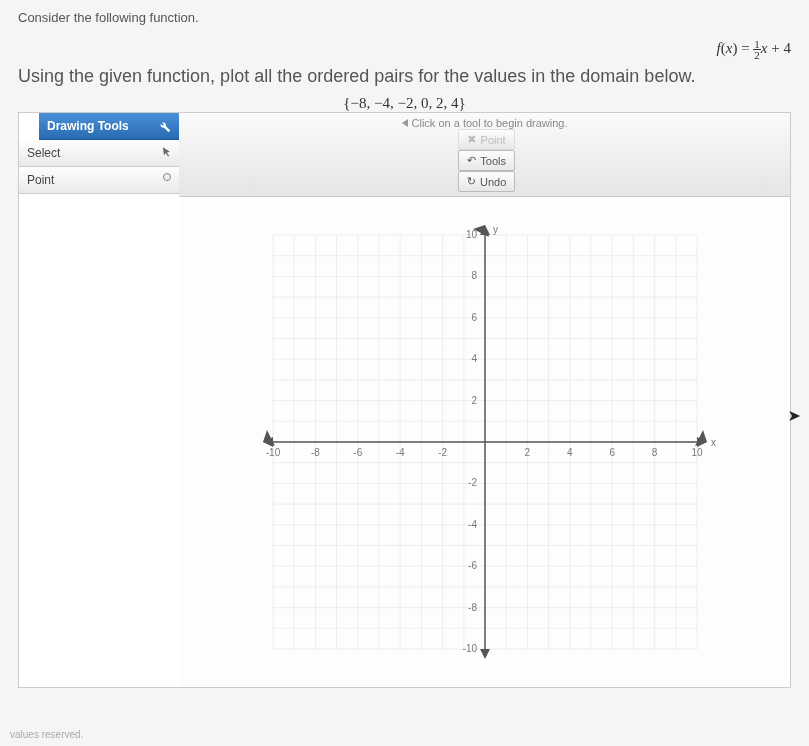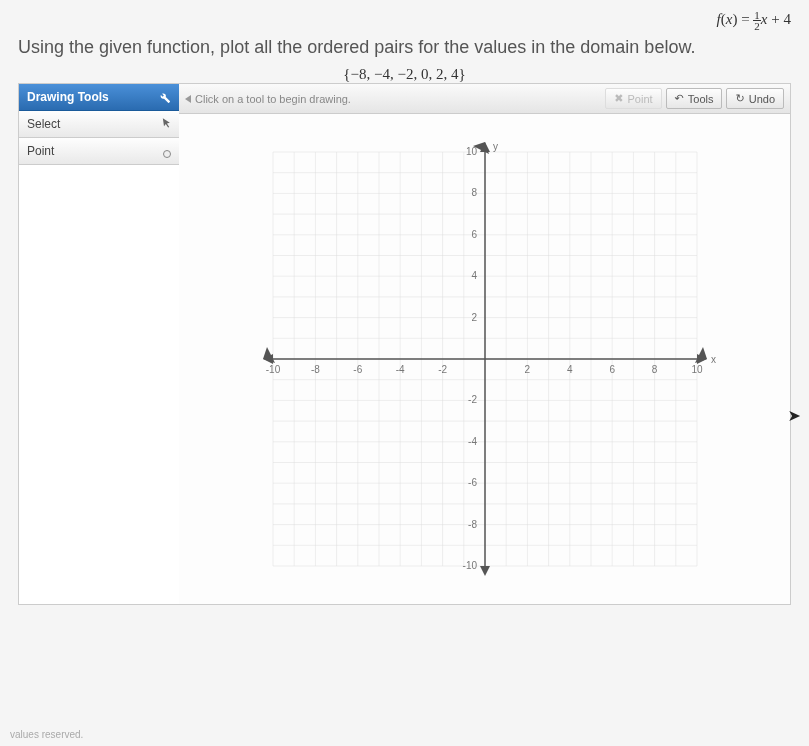--- a/index.html
+++ b/index.html
@@ -21,36 +21,37 @@
 .equation { text-align: right; font-size: 15px; color: #333; margin-bottom: 6px; font-family: 'Times New Roman', serif; }
 .domain-instr { font-size: 18px; color: #555; margin-bottom: 8px; }
 .domain-set { text-align: center; font-size: 15px; color: #333; font-family: 'Times New Roman', serif; }
 .workspace { display: flex; border: 1px solid #ccc; background: #fff; }
 .tools-col { width: 160px; flex-shrink: 0; }
 .tools-header {
   background: linear-gradient(#4a90d9, #2a6bb0);
   color: #fff; font-size: 12px; font-weight: bold;
   padding: 6px 8px; display: flex; justify-content: space-between; align-items: center;
   border-bottom: 1px solid #1a5a9a;
+  margin-left: 20px;
 }
 .tool-row {
   background: linear-gradient(#fefefe, #e9e9e9);
   border-bottom: 1px solid #ccc;
   padding: 6px 8px;
   font-size: 12px; color: #444;
-  display: flex; justify-content: space-between; align-items: flex-end;
+  display: flex; justify-content: space-between; align-items: flex-start;
   cursor: pointer;
 }
 .graph-col { flex: 1; display: flex; flex-direction: column; }
 .graph-toolbar {
   display: flex; align-items: center;
   background: linear-gradient(#fafafa, #e5e5e5);
   border-bottom: 1px solid #ccc;
   padding: 4px 6px;
-  font-size: 11px; color: #777;
+  font-size: 11px; color: #777; flex-direction: column;
 }
 .hint { flex: 1; display: flex; align-items: center; gap: 4px; color: #888; }
 .tb-btn {
   display: flex; align-items: center; gap: 4px;
   border: 1px solid #bbb; background: linear-gradient(#fdfdfd, #e7e7e7);
   padding: 3px 8px; font-size: 11px; color: #555; margin-left: 4px;
   border-radius: 2px; cursor: pointer;
 }
 .tb-btn.disabled { color: #bbb; border-color: #ddd; cursor: default; }
 .graph-area { flex: 1; display: flex; align-items: flex-start; justify-content: center; padding: 10px 6px; background: #fdfdfd; }
@@ -63,20 +64,21 @@
 }
 .wrench-icon { width: 14px; height: 14px; fill: #fff; }
 .mag-icon { width: 14px; height: 14px; fill: #666; }
 .dot-icon { width: 8px; height: 8px; border: 1px solid #888; border-radius: 50%; background: #eee; display:inline-block;}
 .tri-icon { width: 0; height: 0; border-top: 4px solid transparent; border-bottom: 4px solid transparent; border-right: 6px solid #999; display:inline-block;}
 </style>
 </head>
 <body>
 
 <div class="page">
+  <p class="prompt">Consider the following function.</p>
   <p class="equation"><i>f</i>(<i>x</i>) = <span style="display:inline-block;vertical-align:middle;font-size:11px;line-height:10px;"><span style="display:block;border-bottom:1px solid #333;padding:0 1px;">1</span><span style="display:block;padding:0 1px;">2</span></span><i>x</i> + 4</p>
   <p class="domain-instr">Using the given function, plot all the ordered pairs for the values in the domain below.</p>
   <p class="domain-set">{−8, −4, −2, 0, 2, 4}</p>
 
   <div class="workspace">
     <div class="tools-col">
       <div class="tools-header">
         <span>Drawing Tools</span>
         <svg class="wrench-icon" viewBox="0 0 24 24">
             <path d="M22 19l-7-7c.6-1.5.3-3.3-1-4.6-1.4-1.4-3.5-1.7-5.2-.8l3 3-2.1 2.1-3-3c-.9 1.7-.6 3.8.8 5.2 1.3 1.3 3.1 1.6 4.6 1l7 7c.4.4 1 .4 1.4 0l1.5-1.5c.4-.4.4-1 0-1.4z"></path>

